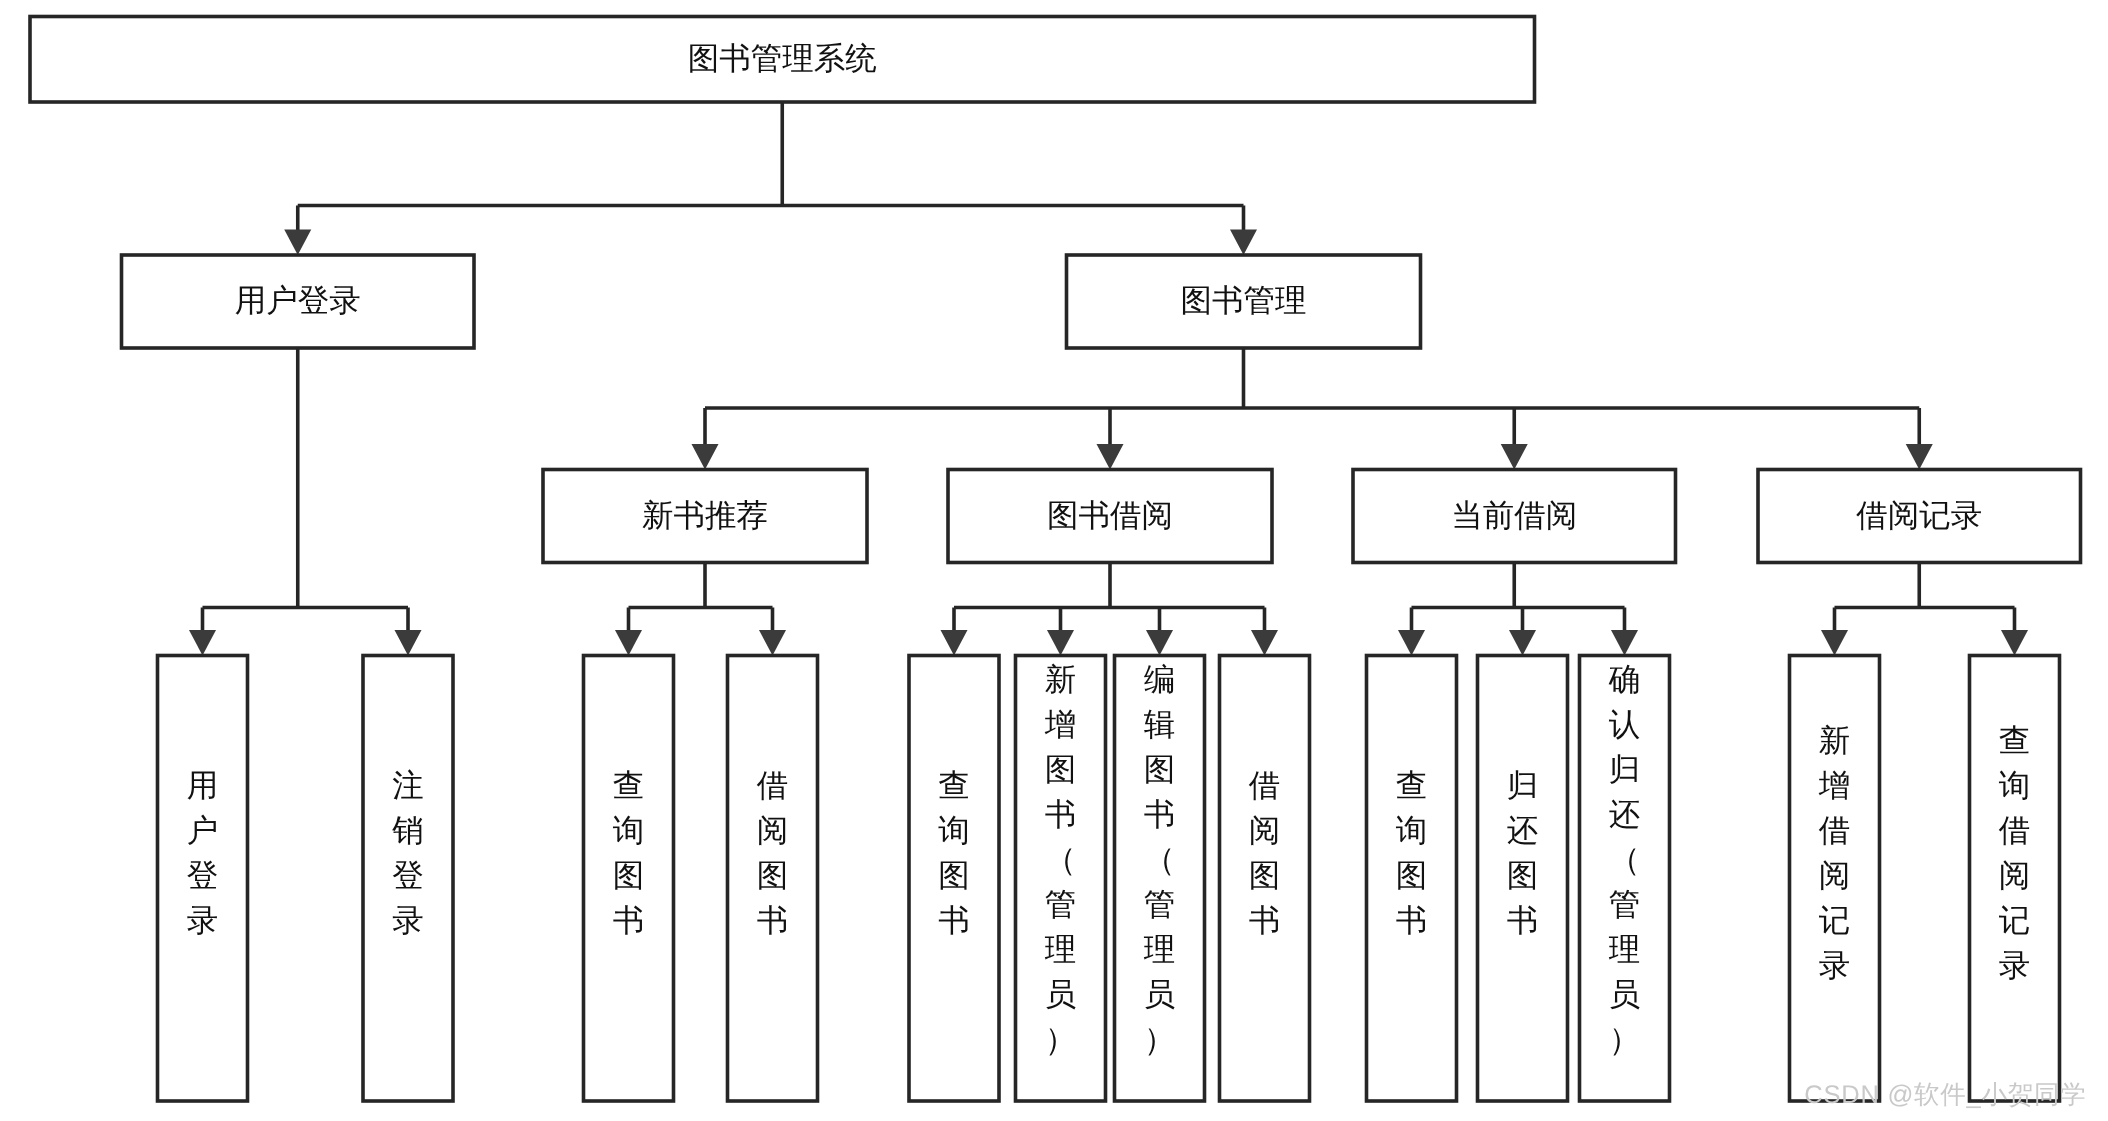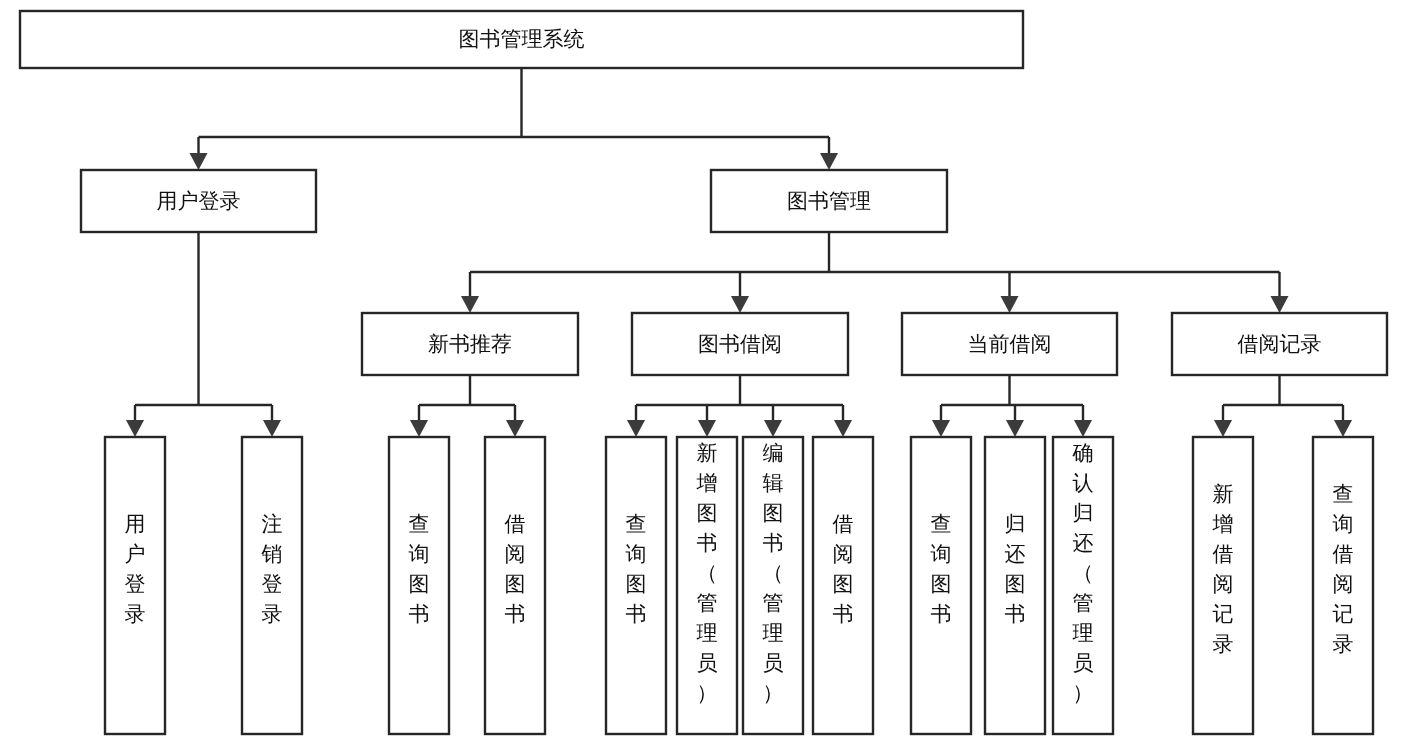--- a/index.html
+++ b/index.html
@@ -217,13 +217,14 @@
         <g>
           <rect x="1193" y="437" width="60" height="297" class="node-box"></rect>
           <text x="1223" y="0" class="node-label-vertical"><tspan x="1223" y="500.9">新</tspan><tspan x="1223" y="530.9">增</tspan><tspan x="1223" y="560.9">借</tspan><tspan x="1223" y="590.9">阅</tspan><tspan x="1223" y="620.9">记</tspan><tspan x="1223" y="650.9">录</tspan></text>
         </g>
         <g>
           <rect x="1313" y="437" width="60" height="297" class="node-box"></rect>
           <text x="1343" y="0" class="node-label-vertical"><tspan x="1343" y="500.9">查</tspan><tspan x="1343" y="530.9">询</tspan><tspan x="1343" y="560.9">借</tspan><tspan x="1343" y="590.9">阅</tspan><tspan x="1343" y="620.9">记</tspan><tspan x="1343" y="650.9">录</tspan></text>
         </g>
       </g>
   </svg>
+  <div class="watermark">CSDN @软件_小贺同学</div>
 </div>
 
 </body></html>

